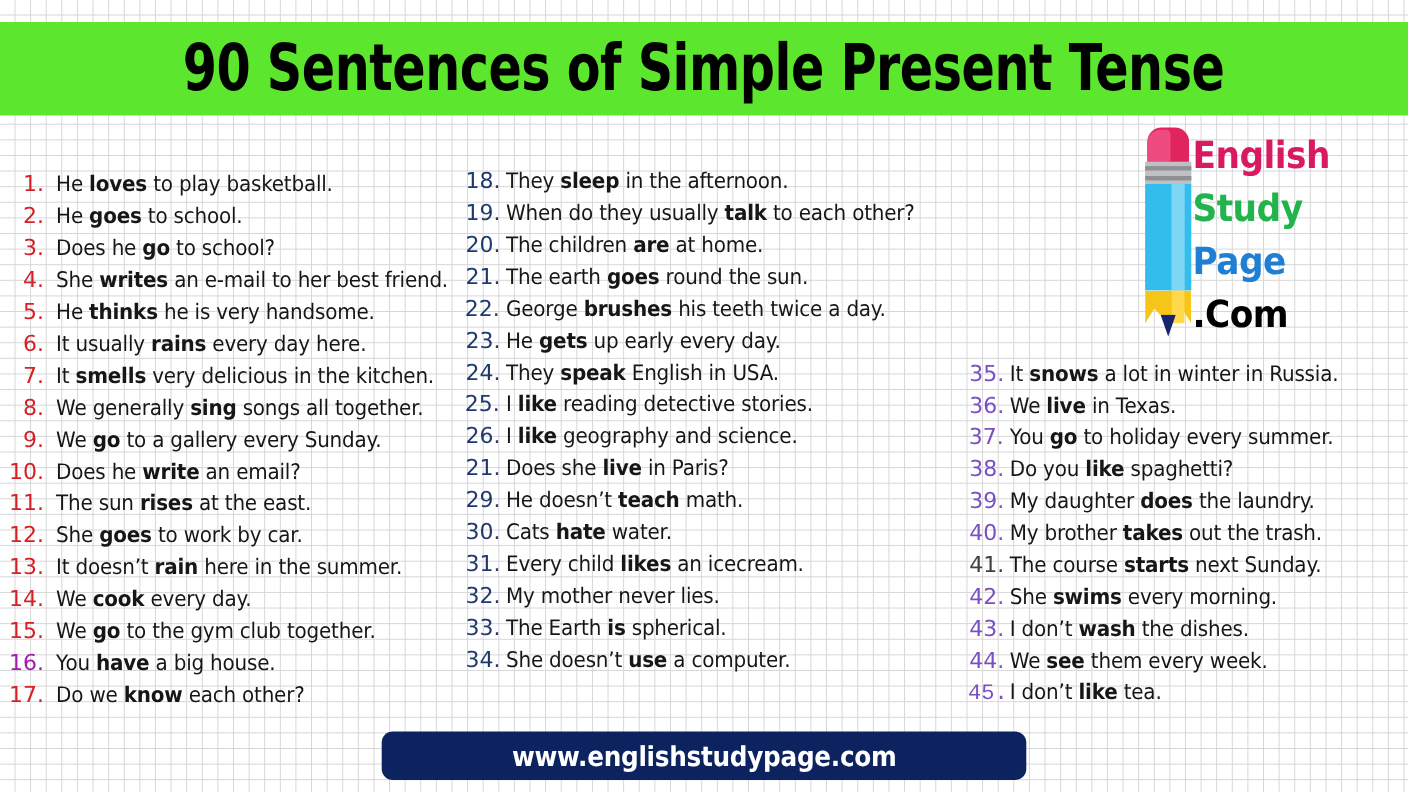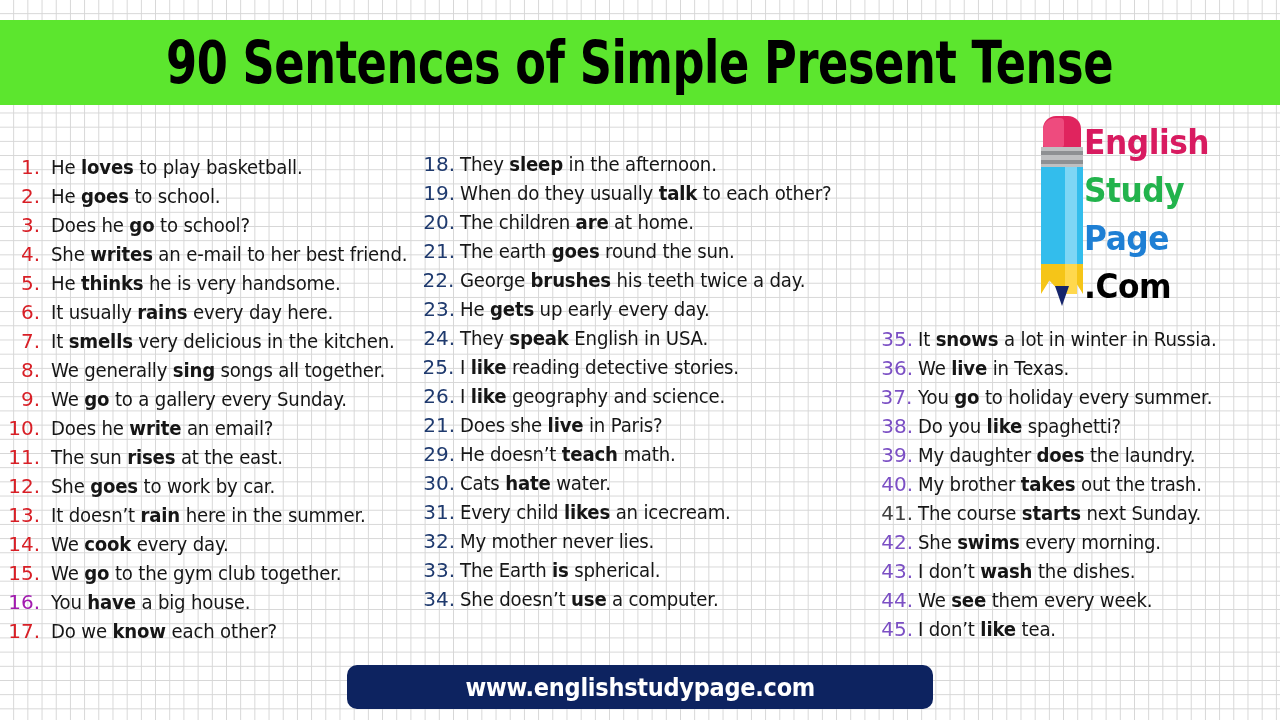--- a/index.html
+++ b/index.html
@@ -390,20 +390,20 @@
     </div>
     <div class="sentence-row">
       <span class="sentence-num" style="color: rgb(123, 79, 196);">43.</span>
       <span class="sentence-text"><span>I don’t </span><b>wash</b><span> the dishes.</span></span>
     </div>
     <div class="sentence-row">
       <span class="sentence-num" style="color: rgb(123, 79, 196);">44.</span>
       <span class="sentence-text"><span>We </span><b>see</b><span> them every week.</span></span>
     </div>
     <div class="sentence-row">
-      <span class="sentence-num" style="color: rgb(123, 79, 196);">45.</span>
+      <span class="sentence-num" style="color: rgb(123, 79, 196); font-family: Liberation Mono, monospace;">45.</span>
       <span class="sentence-text"><span>I don’t </span><b>like</b><span> tea.</span></span>
     </div>
   </div>
 
 <div id="footer-bar">
   <span id="footer-url">www.englishstudypage.com</span>
 </div>
 
 </body></html>

